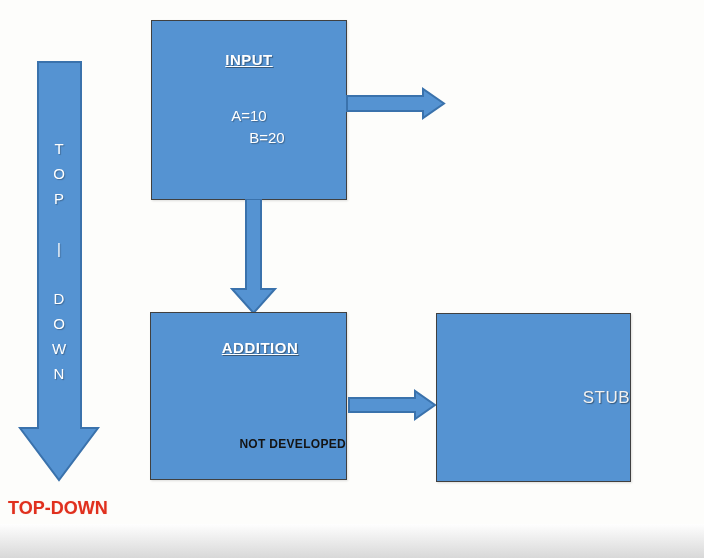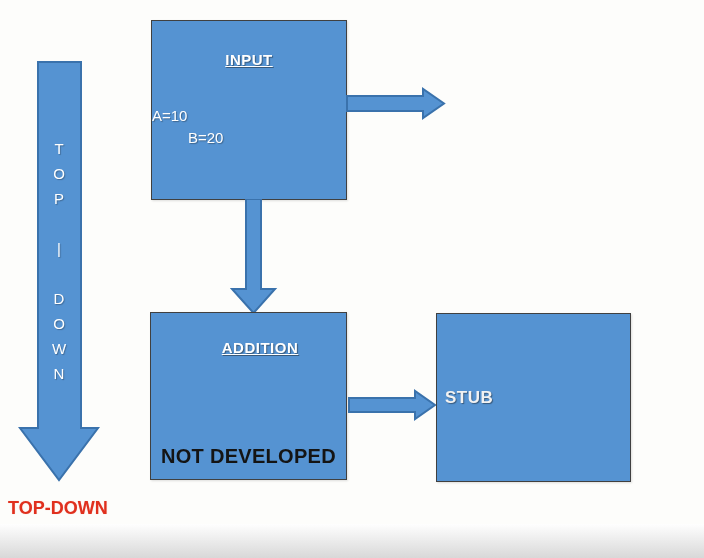--- a/index.html
+++ b/index.html
@@ -22,41 +22,40 @@
     text-align:center;
     color:#ffffff;
     font-weight:bold;
     font-size:15px;
     letter-spacing:0.5px;
     text-decoration:underline;
     text-shadow:1px 1px 1px rgba(20,20,20,0.45);
   }
   .box-text{
     position:absolute;left:0;right:0;
-    text-align:left;
+    text-align:center;
     color:#ffffff;
     font-size:15px;
     line-height:21px;
     text-shadow:1px 1px 1px rgba(20,20,20,0.35);
   }
   .box-note{
     position:absolute;left:0;right:0;
-    text-align:center;
+    text-align:right;
     color:#141414;
     font-weight:bold;
-    font-size:20px;
+    font-size:12px;
     letter-spacing:0.3px;
-    margin-top:8px;
   }
   .stub-title{
     position:absolute;left:0;right:0;top:50%;
     transform:translateY(-50%);
-    text-align:left;
+    text-align:right;
     color:#f2f2f2;
-    font-weight:bold;
+    font-weight:normal;
     font-size:17px;
     letter-spacing:0.5px;
     text-decoration:none;
     text-shadow:1px 1px 1px rgba(20,20,20,0.45);
     margin-left:8px;
   }
   .red-label{
     position:absolute;
     color:#e0301e;
     font-weight:bold;

